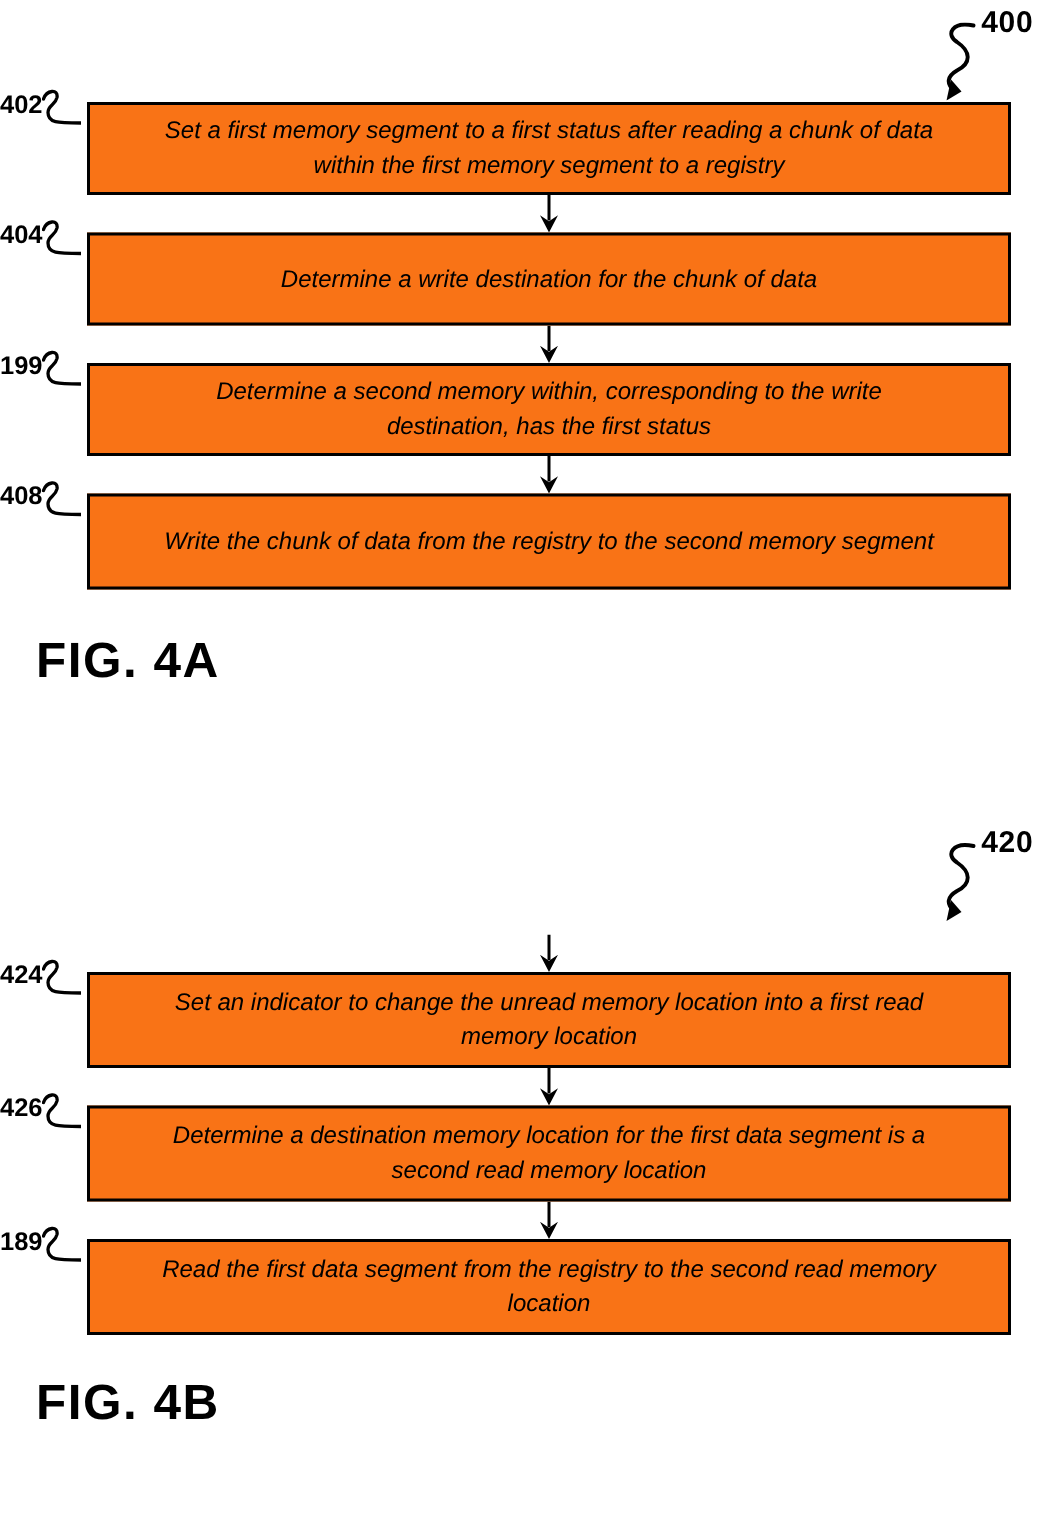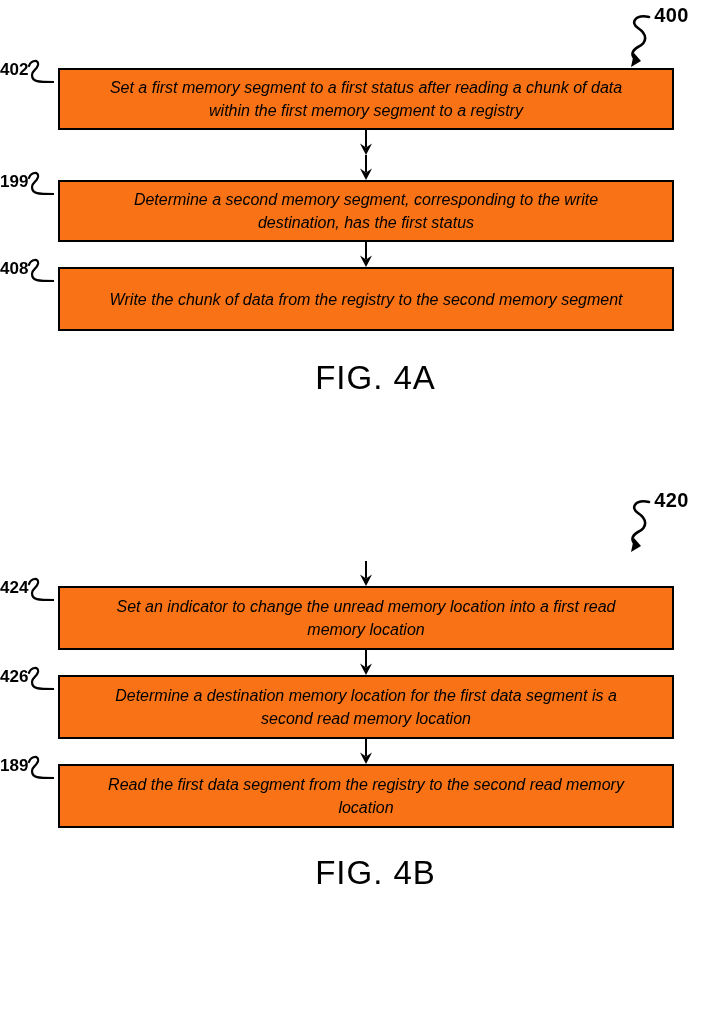--- a/index.html
+++ b/index.html
@@ -83,26 +83,25 @@
     height: 25px;
     margin: 0 27px 0 58px;
     display: flex;
     justify-content: center;
     align-items: stretch;
   }
 
   
   .caption {
     margin-top: 28px;
-    text-align: center;
     
-    padding-left: 50px;
+    padding-left: 24px;
     font-size: 33px;
     letter-spacing: 1px;
-    font-weight: 400;
+    font-weight: 700;
   }
   .figure-b .caption { margin-top: 26px; }
 </style>
 </head>
 <body>
 
 <div class="page">
 
   <div class="figure figure-a">
 
@@ -127,37 +126,48 @@
       </div>
     </div>
 
     <div class="arrow">
       <svg width="18" height="25" viewBox="0 0 18 25">
         <line x1="9" y1="0" x2="9" y2="17" stroke="#000" stroke-width="2"></line>
         <path d="M9,25 L3,13.5 L9,17.5 L15,13.5 Z" fill="#000"></path>
       </svg>
     </div>
 
+    <div class="step-row">
+      <div class="step-label">
+        <span class="step-num">404</span>
+        <svg class="hook-svg" width="26" height="28" viewBox="0 0 26 28">
+          <path d="M1,7 C3,1 11,0 10,6 C9,11 4,11 4,16 C4,23 10,23 26,23" fill="none" stroke="#000" stroke-width="2.2" stroke-linecap="round"></path>
+        </svg>
+      </div>
+      <div class="box">
+        <div class="box-text">Determine a write destination for the chunk of data</div>
+      </div>
+    </div>
 
     <div class="arrow">
       <svg width="18" height="25" viewBox="0 0 18 25">
         <line x1="9" y1="0" x2="9" y2="17" stroke="#000" stroke-width="2"></line>
         <path d="M9,25 L3,13.5 L9,17.5 L15,13.5 Z" fill="#000"></path>
       </svg>
     </div>
 
     <div class="step-row">
       <div class="step-label">
         <span class="step-num">199</span>
         <svg class="hook-svg" width="26" height="28" viewBox="0 0 26 28">
           <path d="M1,7 C3,1 11,0 10,6 C9,11 4,11 4,16 C4,23 10,23 26,23" fill="none" stroke="#000" stroke-width="2.2" stroke-linecap="round"></path>
         </svg>
       </div>
       <div class="box">
-        <div class="box-text">Determine a second memory segment, corresponding to the write
+        <div class="box-text">Determine a second memory within, corresponding to the write
 destination, has the first status</div>
       </div>
     </div>
 
     <div class="arrow">
       <svg width="18" height="25" viewBox="0 0 18 25">
         <line x1="9" y1="0" x2="9" y2="17" stroke="#000" stroke-width="2"></line>
         <path d="M9,25 L3,13.5 L9,17.5 L15,13.5 Z" fill="#000"></path>
       </svg>
     </div>

